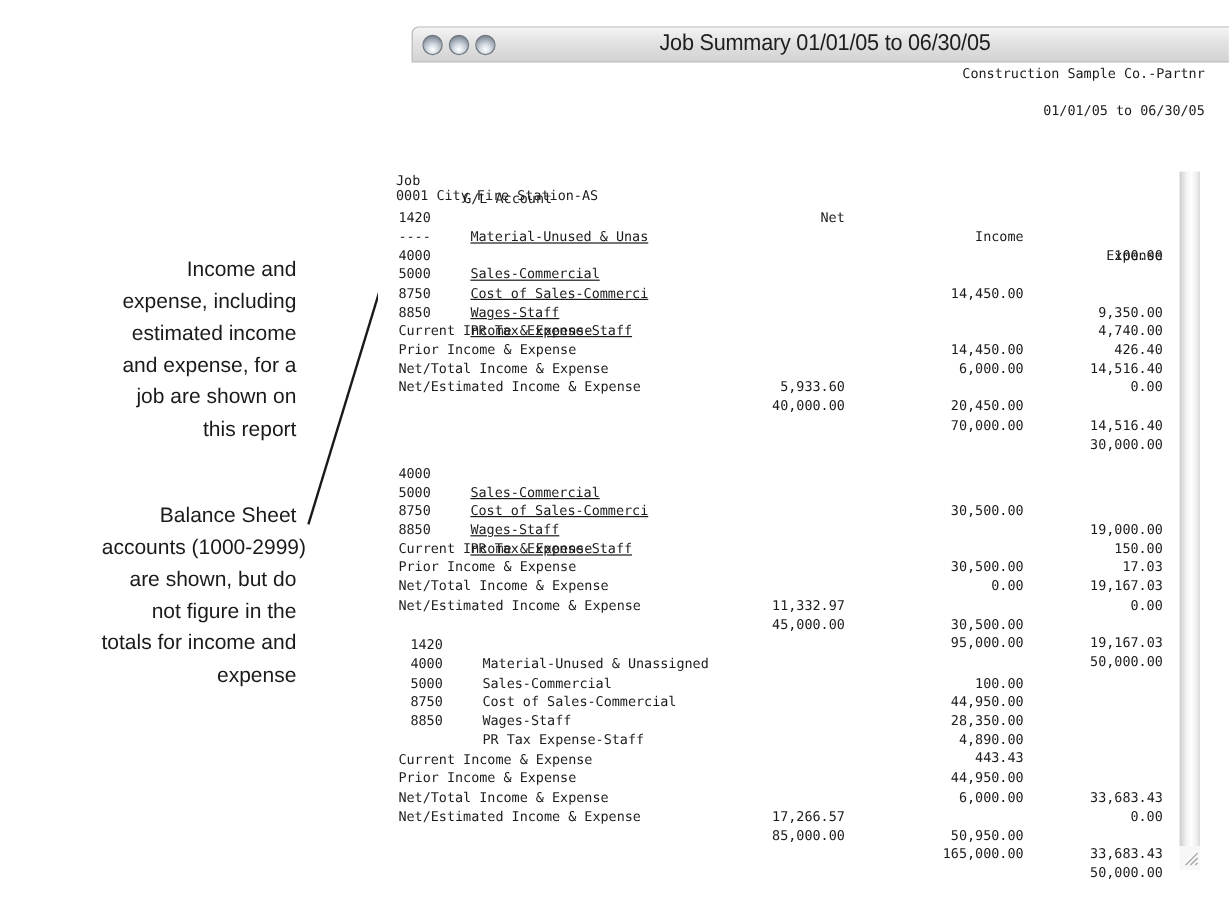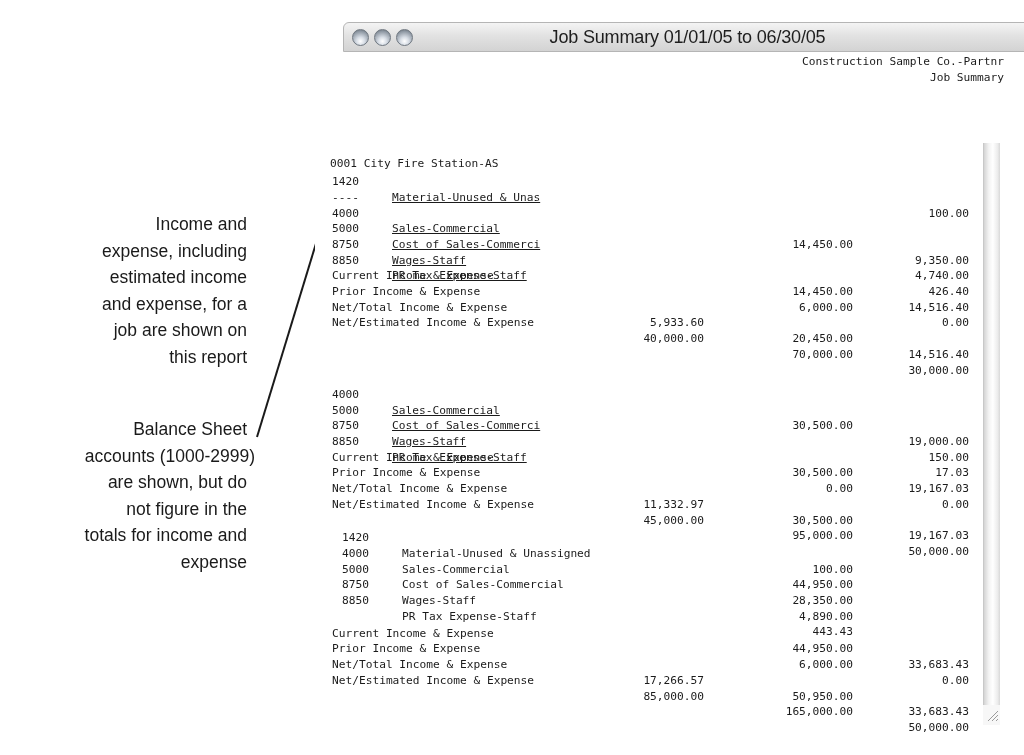--- a/index.html
+++ b/index.html
@@ -71,22 +71,29 @@
 <div class="window">
   <div class="titlebar">
     <span class="traffic t1"></span>
     <span class="traffic t2"></span>
     <span class="traffic t3"></span>
     <div class="title">Job Summary 01/01/05 to 06/30/05</div>
   </div>
 
   <div class="report">
     <div class="rhead rh1">Construction Sample Co.-Partnr</div>
-    <div class="rhead rh2">Job Summary</div>
-
+    <div class="rhead rh3">01/01/05 to 06/30/05</div>
+
+    <div class="row" style="top:75px">
+      <span class="c-job">Job</span>
+      <span class="hdr-ga">G/L Account</span>
+      <span class="c-net">Net</span>
+      <span class="c-inc">Income</span>
+      <span class="c-exp">Expense</span>
+    </div>
 
     <div class="row" style="top:88px">
       <span class="c-job">0001 City Fire Station-AS</span>
     </div>
     <div class="row" style="top:106.4px">
       <span class="c-acct">1420</span>
       <span class="c-name">Material-Unused &amp; Unas</span>
       <span class="c-exp">100.00</span>
     </div>
     <div class="row" style="top:122.1px">

